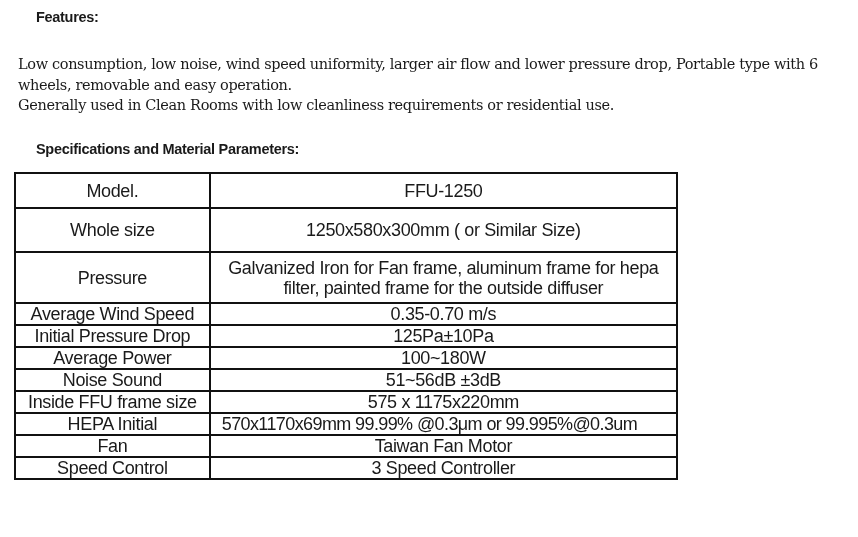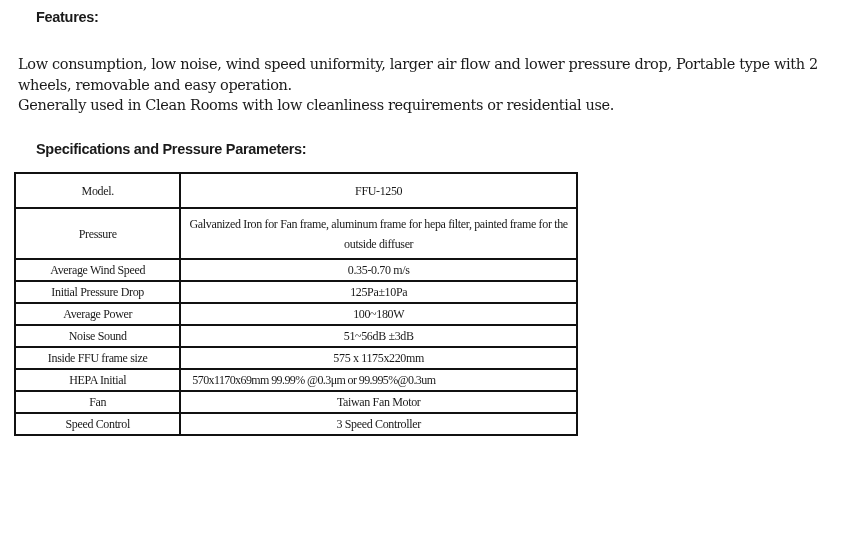--- a/index.html
+++ b/index.html
@@ -35,24 +35,24 @@
       letter-spacing: -0.35px;
       font-family: "DejaVu Serif", serif;
     }
     #features-desc { top: 54px; }
     #features-usage { top: 95px; }
 
     table.spec {
       position: absolute;
       left: 14px;
       top: 172px;
-      width: 564px;
+      width: 664px;
       border-collapse: collapse;
-      font-family: Liberation Serif, serif;
-      font-size: 12px;
+      font-family: Liberation Sans, sans-serif;
+      font-size: 18px;
       letter-spacing: -0.35px;
     }
     table.spec td {
       border: 2px solid #111;
       text-align: center;
       vertical-align: middle;
       padding: 0 2px;
       line-height: 20px;
     }
     table.spec td.label { width: 194px; }
@@ -60,30 +60,34 @@
     tr.h37 td { height: 33px; }
     tr.h46 td { height: 42px; }
     tr.h53 td { height: 49px; }
     tr.h24 td { height: 20px; }
     td.nowrap { white-space: nowrap; }
   </style>
 </head>
 <body>
 
 <div id="features-heading" class="heading">Features:</div>
-<div id="features-desc" class="para">Low consumption,  low noise, wind speed uniformity, larger air flow and lower pressure drop, Portable type with 2 wheels, removable and easy operation.</div>
+<div id="features-desc" class="para">Low consumption,  low noise, wind speed uniformity, larger air flow and lower pressure drop, Portable type with 6 wheels, removable and easy operation.</div>
 <div id="features-usage" class="para">Generally used in Clean Rooms with low cleanliness requirements or residential use.</div>
 
-<div id="specs-heading" class="heading">Specifications and Pressure Parameters:</div>
+<div id="specs-heading" class="heading">Specifications and Material Parameters:</div>
 
 <table class="spec">
   <tbody>
     <tr class="h37">
       <td class="label">Model.</td>
       <td class="value">FFU-1250</td>
+    </tr>
+    <tr class="h46">
+      <td class="label">Whole size</td>
+      <td class="value">1250x580x300mm ( or Similar Size)</td>
     </tr>
     <tr class="h53">
       <td class="label">Pressure</td>
       <td class="value">Galvanized Iron for Fan frame,  aluminum frame for hepa filter, painted frame for the outside diffuser</td>
     </tr>
     <tr class="h24">
       <td class="label">Average Wind Speed</td>
       <td class="value">0.35-0.70 m/s</td>
     </tr>
     <tr class="h24">

